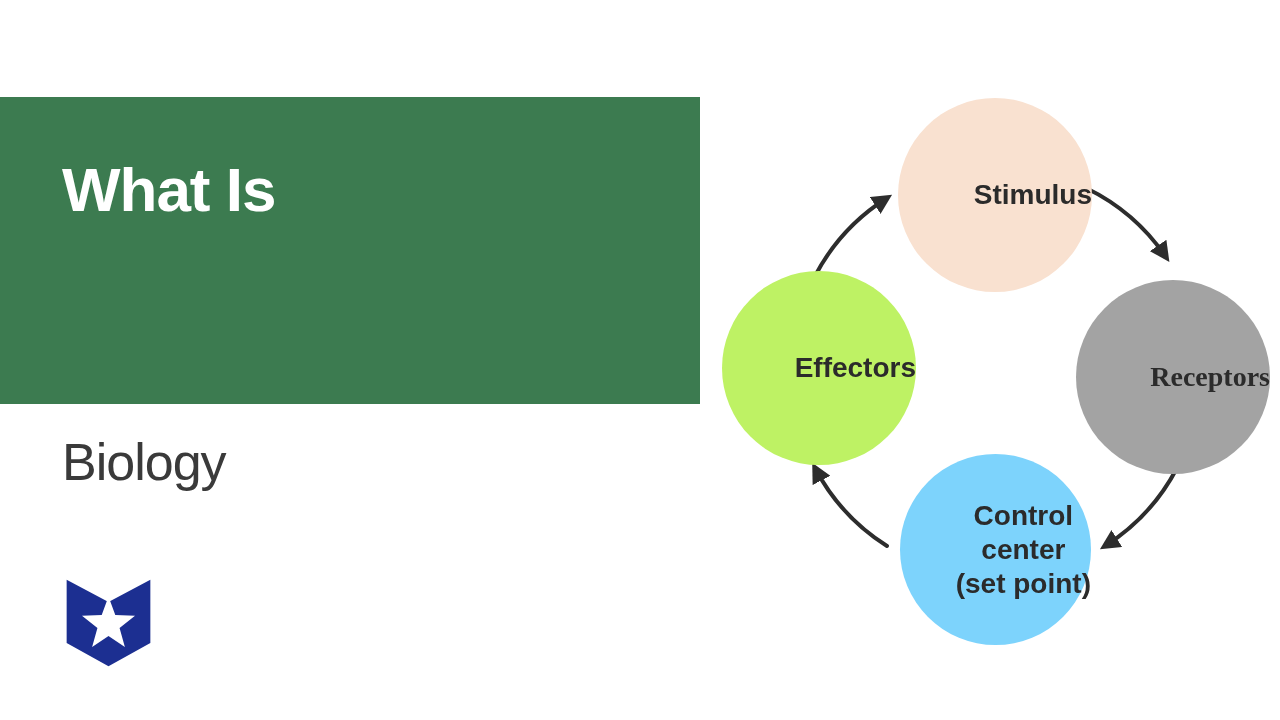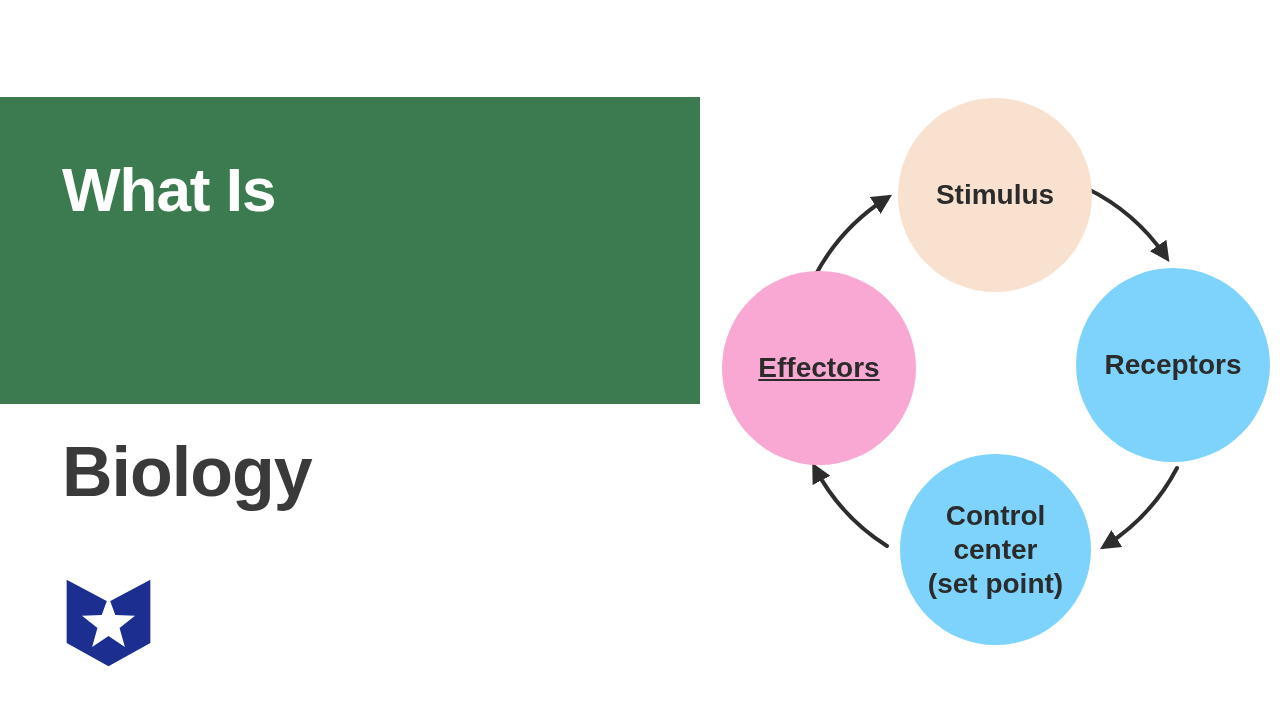--- a/index.html
+++ b/index.html
@@ -32,53 +32,53 @@
     letter-spacing: -1px;
     white-space: nowrap;
   }
 
   
   .subject {
     position: absolute;
     left: 62px;
     top: 432px;
     color: #3A3A3A;
-    font-size: 70px;
-    font-weight: bold;
+    font-size: 52px;
+    font-weight: normal;
     letter-spacing: -1px;
   }
 
   
   .logo {
     position: absolute;
     left: 62px;
     top: 575px;
     width: 93px;
     height: 95px;
   }
 
   
   .diagram { position: absolute; left: 0; top: 0; width: 1280px; height: 720px; }
   .node {
     position: absolute;
     border-radius: 50%;
     display: flex;
     align-items: center;
-    justify-content: center;
+    justify-content: flex-end;
     text-align: center;
     color: #2B2B2B;
     font-size: 28px;
     font-weight: bold;
     line-height: 34px;
     white-space: pre-line;
   }
   .node-stimulus  { left: 898px;  top: 98px;  width: 194px; height: 194px; background: #F9E1D0; }
-  .node-receptors { left: 1076px; top: 268px; width: 194px; height: 194px; background: #7dd3fc; }
+  .node-receptors { left: 1076px; top: 280px; width: 194px; height: 194px; background: #a3a3a3; font-family: Liberation Serif, serif; }
   .node-control   { left: 900px;  top: 454px; width: 191px; height: 191px; background: #7dd3fc; }
-  .node-effectors { left: 722px;  top: 271px; width: 194px; height: 194px; background: #f9a8d4; text-decoration: underline; }
+  .node-effectors { left: 722px;  top: 271px; width: 194px; height: 194px; background: #bef264; }
 
   .arrows { position: absolute; left: 0; top: 0; width: 1280px; height: 720px; }
   .arrow-path {
     fill: none;
     stroke: #2D2D2D;
     stroke-width: 4;
     stroke-linecap: round;
   }
 </style>
 </head>

